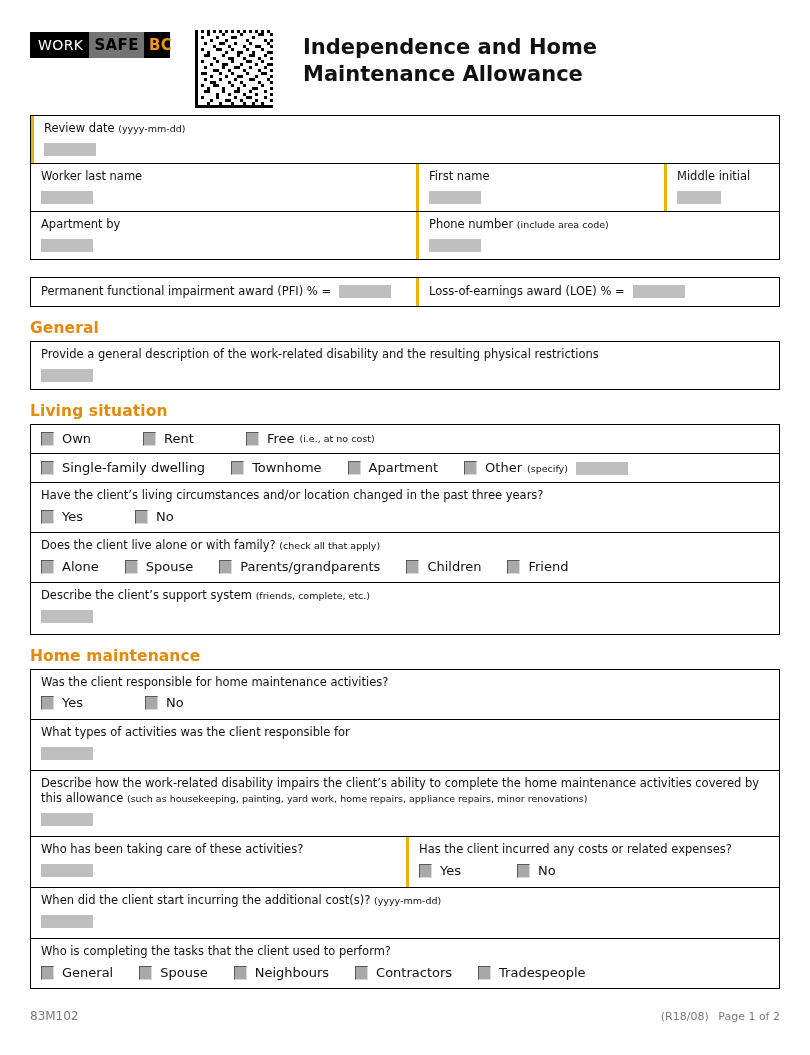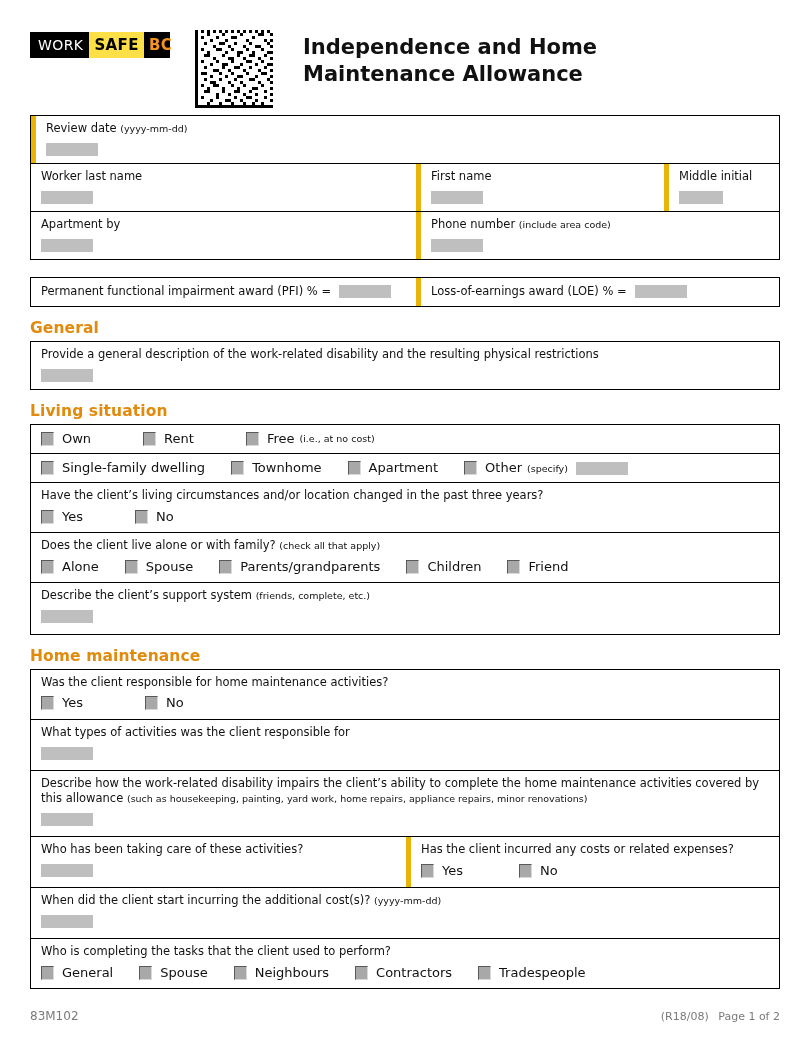--- a/index.html
+++ b/index.html
@@ -45,21 +45,21 @@
     color: #ffffff;
     font-size: 14px;
     font-weight: normal;
     letter-spacing: 0.4px;
     padding: 0 6px 0 8px;
     display: flex;
     align-items: center;
     line-height: 1;
   }
   .logo-safe {
-    background: #fde047;
+    background: #737373;
     color: #000000;
     font-size: 15px;
     font-weight: bold;
     letter-spacing: 0.4px;
     padding: 0 5px;
     display: flex;
     align-items: center;
     line-height: 1;
   }
   .logo-bc {
@@ -98,21 +98,21 @@
     display: flex;
     border-bottom: 1px solid #000000;
   }
   .trow:last-child { border-bottom: none; }
   .tcell {
     padding: 5px 8px 7px 10px;
     box-sizing: border-box;
     flex: 1 1 auto;
     min-width: 0;
   }
-  .tcell.bl { border-left: 5px solid #eab308; }
+  .tcell.bl { border-left: 3px solid #eab308; }
 
   .lbl {
     font-size: 11.5px;
     color: #111111;
     line-height: 1.35;
     display: block;
   }
   .hint {
     font-size: 9.5px;
     color: #111111;

